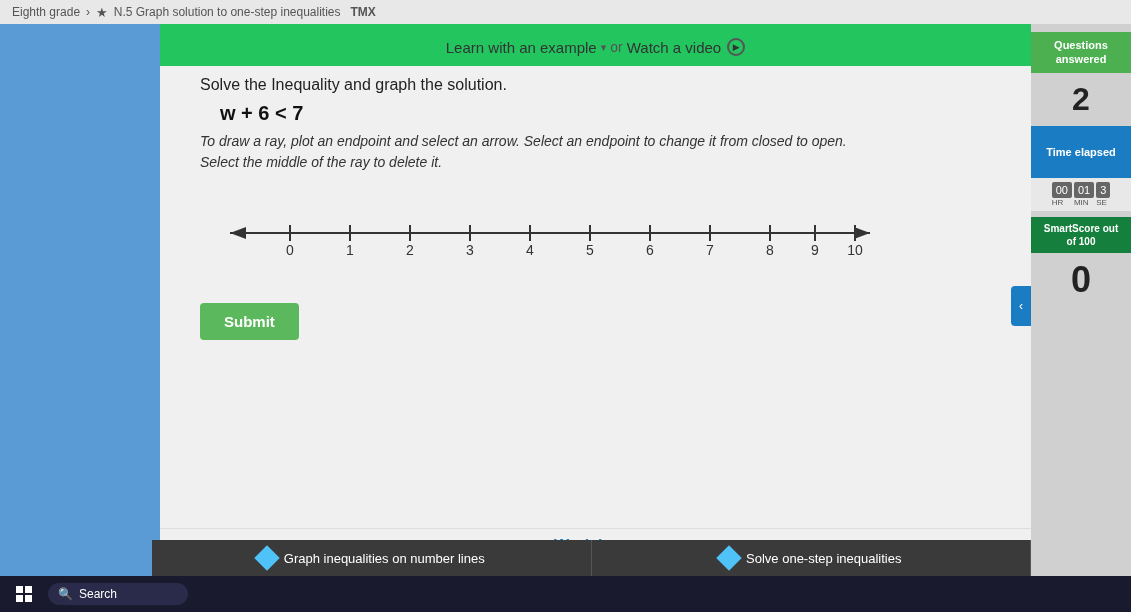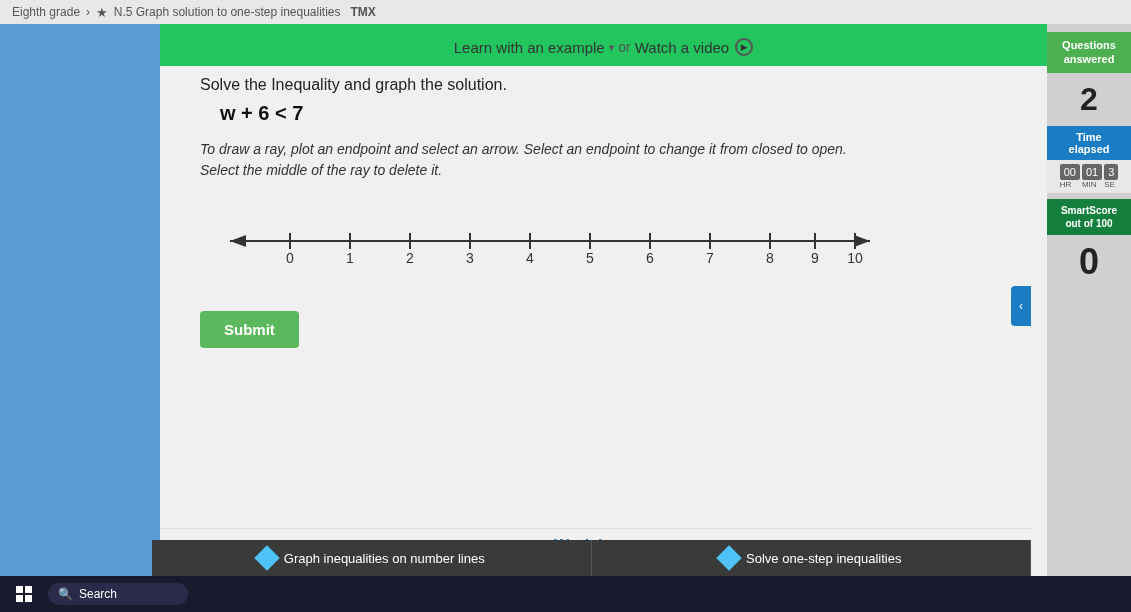--- a/index.html
+++ b/index.html
@@ -99,21 +99,21 @@
     .problem-instruction {
       font-size: 16px;
       color: #222;
       margin-bottom: 8px;
     }
 
     .inequality {
       font-size: 20px;
       font-weight: bold;
       color: #111;
-      margin-bottom: 14px;
+      margin-bottom: 6px;
       margin-left: 20px;
     }
 
     .draw-instructions {
       font-size: 14px;
       color: #333;
       font-style: italic;
       line-height: 1.5;
       margin-bottom: 20px;
       max-width: 680px;
@@ -140,21 +140,21 @@
       padding: 10px 24px;
       font-size: 15px;
       font-weight: bold;
       border-radius: 4px;
       cursor: pointer;
       margin-top: 6px;
     }
 
     
     .right-sidebar {
-      width: 84px;
+      width: 100px;
       background: #d0d0d0;
       display: flex;
       flex-direction: column;
       align-items: center;
       padding-top: 8px;
       gap: 0;
       flex-shrink: 0;
     }
 
     .questions-box {
@@ -173,21 +173,21 @@
       font-weight: bold;
       color: #222;
       text-align: center;
       padding: 8px 0 4px;
     }
 
     .time-box {
       background: #1a7dc4;
       color: white;
       text-align: center;
-      padding: 5px 8px;
+      padding: 20px 8px;
       font-size: 11px;
       font-weight: bold;
       width: 100%;
       margin-top: 4px;
     }
 
     .timer-display {
       display: flex;
       gap: 2px;
       justify-content: center;

